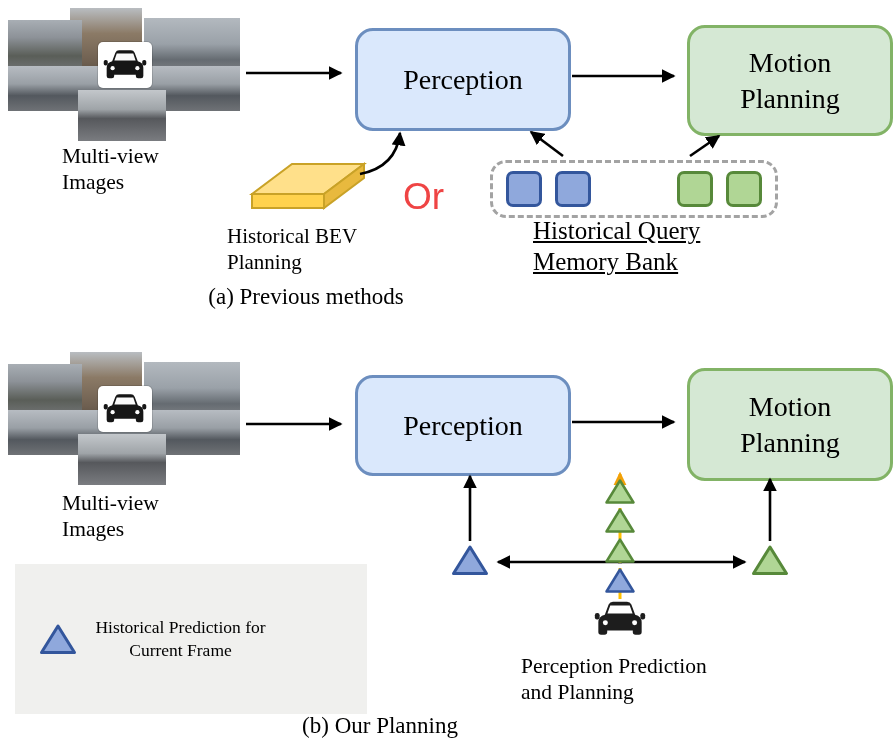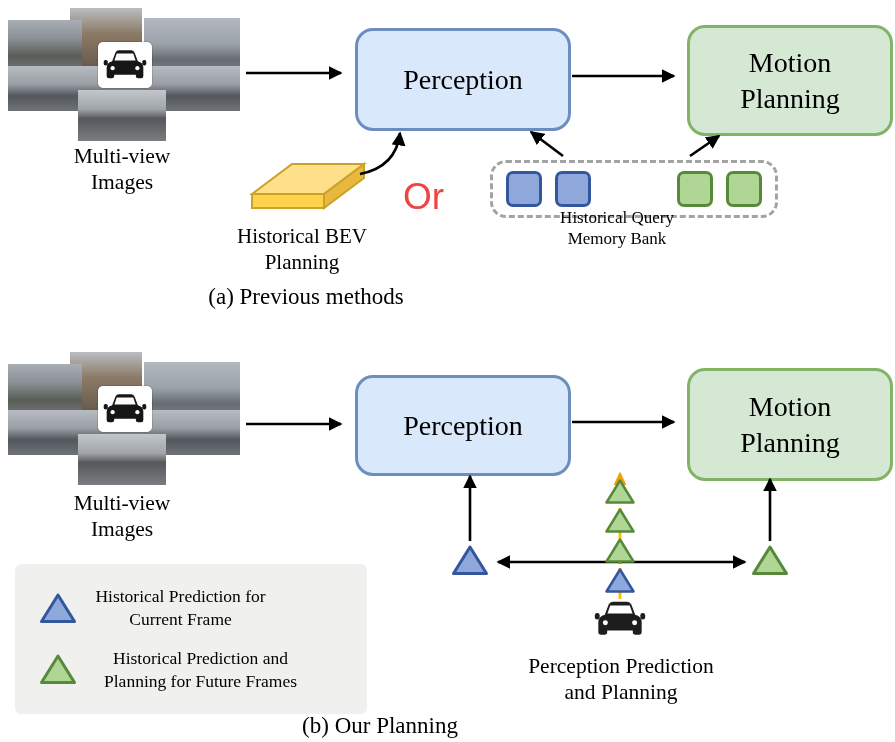--- a/index.html
+++ b/index.html
@@ -5,21 +5,21 @@
   html, body { margin:0; padding:0; background:#ffffff; }
   body { font-family:"Liberation Serif", serif; color:#000; }
   .canvas { position:relative; width:895px; height:742px; background:#fff; overflow:hidden; }
 
   .box { position:absolute; display:flex; align-items:center; justify-content:center; text-align:center; border-radius:18px; }
   .box-blue  { background:#dae8fc; border:3px solid #6c8ebf; }
   .box-green { background:#d5e8d4; border:3px solid #82b366; }
   .box-label { font-size:28px; line-height:1.28; }
   .w150 { width:150px; }
 
-  .lbl { position:absolute; text-align:center; font-size:21.5px; line-height:1.22; }
+  .lbl { position:absolute; text-align:left; font-size:21.5px; line-height:1.22; }
   .caption { position:absolute; text-align:center; font-weight:normal; font-size:23px; }
   .or { position:absolute; font-family:"Liberation Sans", sans-serif; font-weight:400; font-size:37px; color:#ef4444; }
 
   .collage { position:absolute; width:232px; height:133px; }
   .tile { position:absolute; }
   .t-build  { background:linear-gradient(180deg,#b9bdc1 0%,#8b7a66 32%,#6e5f50 68%,#413c36 100%); z-index:1; }
   .t-street { background:linear-gradient(180deg,#a8aeb4 0%,#8d9298 30%,#5a5e58 62%,#7c7f83 100%); z-index:2; }
   .t-gray   { background:linear-gradient(180deg,#b3b9bf 0%,#9aa1a8 45%,#656b71 72%,#85888c 100%); z-index:2; }
   .t-pan    { background:linear-gradient(180deg,#b7bcc2 0%,#999fa5 40%,#53585e 66%,#6f7276 100%); z-index:3; }
   .t-road   { background:linear-gradient(180deg,#c3c7cb 0%,#9fa4a8 38%,#56585c 56%,#7a7c80 100%); z-index:4; }
@@ -32,21 +32,21 @@
   .bank .sq + .sq { margin-left:13px; }
   .bank .spacer { flex:1; }
   .sq-blue  { background:#8fa8dc; border:3px solid #33569c; }
   .sq-green { background:#b0d695; border:3px solid #57893a; }
 
   .tri { position:absolute; }
   .tri svg, .car-figure svg, .slab svg { display:block; }
   .overlay { position:absolute; left:0; top:0; pointer-events:none; }
   .car-figure { position:absolute; }
 
-  .legend { position:absolute; background:#f0f0ee; border-radius:6px; display:flex; flex-direction:column; justify-content:space-evenly; padding:6px 10px; }
+  .legend { position:absolute; background:#f0f0ee; border-radius:0; display:flex; flex-direction:column; justify-content:space-evenly; padding:6px 10px; }
   .legend-row { display:flex; align-items:center; }
   .legend-row svg { margin-left:14px; flex:0 0 auto; }
   .legend-txt { font-size:17.5px; line-height:1.32; text-align:center; margin-left:16px; }
 </style>
 </head>
 <body>
 
 <div class="canvas">
 
   <div class="collage" style="left:8px; top:8px;">
@@ -89,21 +89,21 @@
 
   <div class="bank" style="left:490px; top:160px; width:256px; height:52px;">
     <div class="sq sq-blue"></div>
     <div class="sq sq-blue"></div>
     <div class="spacer"></div>
     <div class="sq sq-green"></div>
     <div class="sq sq-green"></div>
   </div>
 
   <div class="lbl" style="left:227px; top:224px; width:150px; font-size:21px;">Historical BEV Planning</div>
-  <div class="lbl" style="left:533px; top:208px; width:168px; font-size:17px;">Historical Query Memory Bank</div>
+  <div class="lbl" style="left:533px; top:216px; width:168px; font-size:25px;text-decoration:underline;">Historical Query Memory Bank</div>
 
   <div class="caption" style="left:56px; top:284px; width:500px;">(a) Previous methods</div>
 
   <div class="collage" style="left:8px; top:352px;">
     <div class="tile t-build" style="left:62px; top:0;   width:72px; height:80px;"></div>
     <div class="tile t-street" style="left:0;    top:12px; width:74px; height:58px;"></div>
     <div class="tile t-gray" style="left:136px; top:10px; width:96px; height:58px;"></div>
     <div class="tile t-pan" style="left:0;    top:58px; width:232px; height:45px;"></div>
     <div class="tile t-road" style="left:70px; top:82px; width:88px; height:51px;"></div>
     <div class="car-badge" style="left:90px; top:34px; width:54px; height:46px;">
@@ -198,23 +198,17 @@
 
   <div class="lbl" style="left:521px; top:653px; width:200px;">Perception Prediction and Planning</div>
 
   <div class="legend" style="left:15px; top:564px; width:332px; height:138px;">
     <div class="legend-row">
       <svg width="38" height="33" viewBox="0 0 38 33">
           <polygon points="19,3 35.5,29.5 2.5,29.5" fill="#8fa8dc" stroke="#33569c" stroke-width="3" stroke-linejoin="round"></polygon>
         </svg>
       <span class="legend-txt" style="width:175px;">Historical Prediction for Current Frame</span>
     </div>
-    <div class="legend-row">
-      <svg width="38" height="33" viewBox="0 0 38 33">
-          <polygon points="19,3 35.5,29.5 2.5,29.5" fill="#b0d695" stroke="#57893a" stroke-width="3" stroke-linejoin="round"></polygon>
-        </svg>
-      <span class="legend-txt" style="width:215px;">Historical Prediction and Planning for Future Frames</span>
-    </div>
   </div>
 
   <div class="caption" style="left:130px; top:713px; width:500px;">(b) Our Planning</div>
 
 </div>
 
 </body></html>

